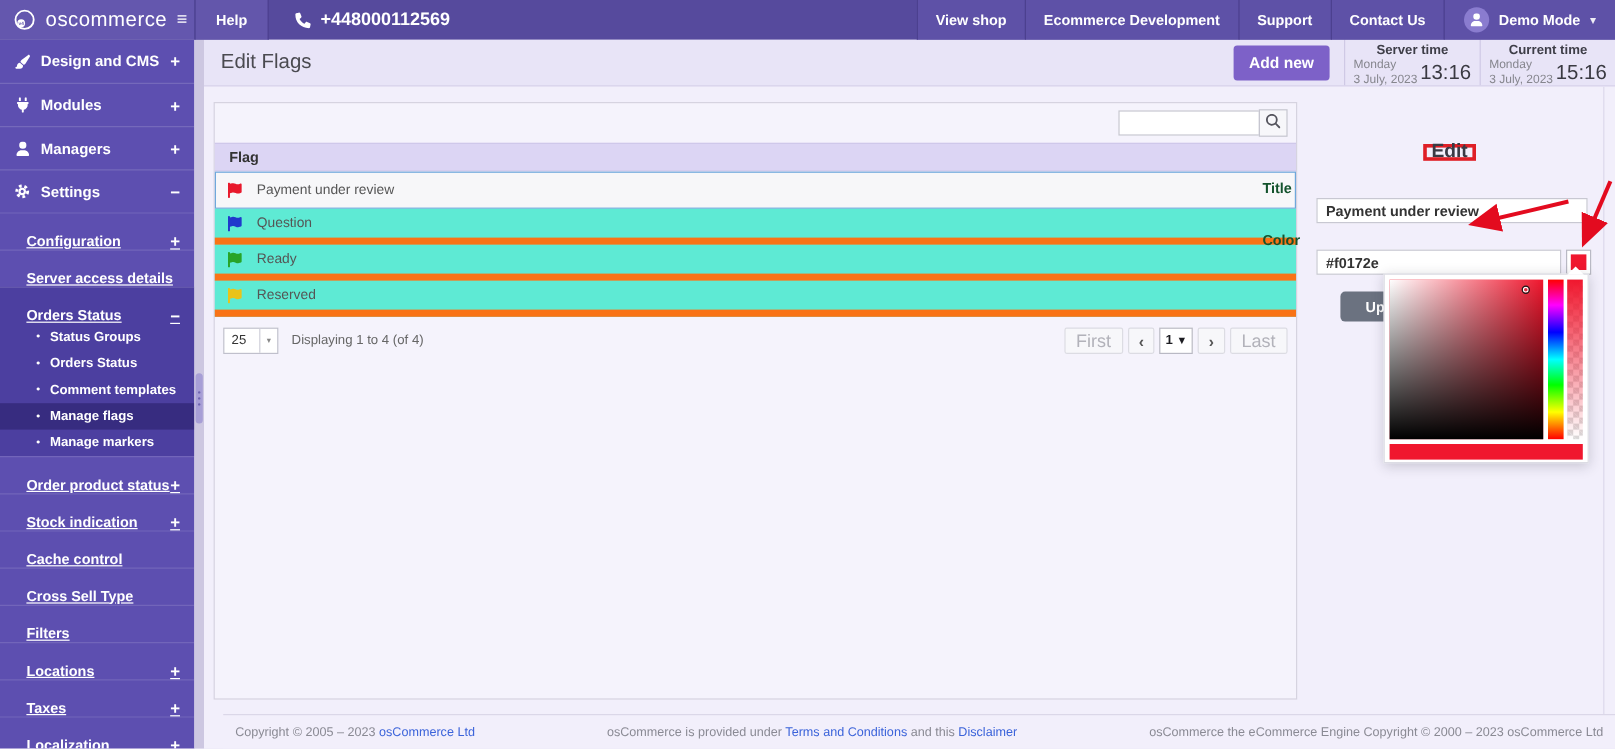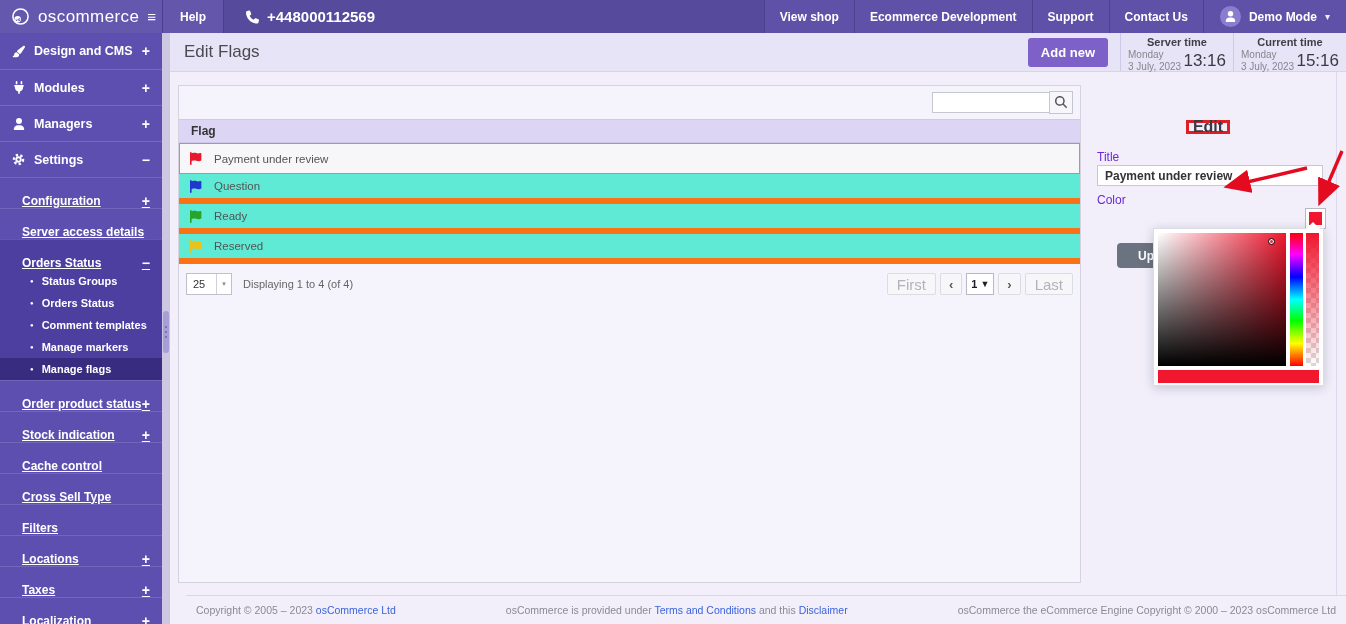--- a/index.html
+++ b/index.html
@@ -68,21 +68,21 @@
   .size-caret { width:15px; border-left:1px solid #d0d0da; display:flex; align-items:center; justify-content:center; font-size:7px; color:#888; }
   .pag-status { margin-left:11px; font-size:11px; color:#666; }
   .pag-btns { margin-left:auto; display:flex; gap:4px; align-items:center; }
   .pbtn { height:22px; padding:0 9px; border:1px solid #dcdce3; background:#f7f7fa; color:#b2b2ba; font-size:15px; display:flex; align-items:center; border-radius:2px; cursor:pointer; font-family:inherit; }
   .pbtn.chev { color:#555; font-weight:bold; font-size:13px; padding:0 8px; }
   .page-sel { height:22px; border:1px solid #b9b9c4; background:#fff; color:#1d1d22; font-size:11px; font-weight:bold; display:flex; align-items:center; padding:0 4px; gap:3px; cursor:pointer; }
   .page-sel .caret-b { font-size:9px; }
 
   
   .edit-annot-box { position:absolute; left:1016px; top:48px; width:44px; height:14px; border:3px solid #df1f26; display:flex; align-items:center; justify-content:center; font-size:16px; font-weight:bold; color:#3a3a44; background:transparent; z-index:5; }
-  .f-label { position:absolute; left:927px; font-size:12px; font-weight:normal; color:#6d28d9; }
+  .f-label { position:absolute; left:882px; font-size:12px; font-weight:bold; color:#14532d; }
   .f-input { position:absolute; left:927px; width:226px; height:21px; border:1px solid #c8c8d2; background:#fff; font-size:12px; font-weight:bold; color:#333; padding:0 7px; font-family:inherit; }
   .swatch-btn { position:absolute; left:1135px; top:136px; width:21px; height:21px; border:1px solid #b9b9c4; background:#fff; display:flex; align-items:center; justify-content:center; cursor:pointer; z-index:4; }
   .swatch { width:13px; height:13px; }
   .update-btn { position:absolute; left:947px; top:171px; height:25px; padding:0 21px; background:#6b7280; color:#fff; font-weight:bold; font-size:12px; border:none; border-radius:4px; cursor:pointer; z-index:3; font-family:inherit; }
 
   .picker { position:absolute; left:983px; top:156px; width:171px; height:158px; background:#fff; border:1px solid #dcdce4; box-shadow:0 2px 10px rgba(40,40,60,.22); padding:4px; z-index:6; }
   .picker-notch { position:absolute; top:-7px; left:152px; width:0; height:0; border-left:7px solid transparent; border-right:7px solid transparent; border-bottom:7px solid #fff; }
   .picker-body { display:flex; height:133px; }
   .sat-area { position:relative; flex:1; cursor:crosshair;
      background:linear-gradient(to top,#000 0%,rgba(0,0,0,0) 100%),linear-gradient(to right,#fff 0%,rgba(255,255,255,0) 100%),#f0172e; }
@@ -200,27 +200,27 @@
         <span>Status Groups</span>
       </div>
       <div class="s-bullet">
         <span class="dot">●</span>
         <span>Orders Status</span>
       </div>
       <div class="s-bullet">
         <span class="dot">●</span>
         <span>Comment templates</span>
       </div>
+      <div class="s-bullet active">
+        <span class="dot">●</span>
+        <span>Manage flags</span>
+      </div>
       <div class="s-bullet">
         <span class="dot">●</span>
         <span>Manage markers</span>
-      </div>
-      <div class="s-bullet active">
-        <span class="dot">●</span>
-        <span>Manage flags</span>
       </div>
     </div>
     <div class="s-sub">
       <span>Order product status</span>
       <span class="tog">+</span>
     </div>
     <div class="s-sub">
       <span>Stock indication</span>
       <span class="tog">+</span>
     </div>
@@ -345,20 +345,21 @@
         </div>
       </div>
     </div>
 
     <div class="edit-annot-box">
       <span>Edit</span>
     </div>
     <div class="f-label" style="top:78px">Title</div>
     <input class="f-input" style="top: 93px;" type="text" value="Payment under review">
     <div class="f-label" style="top:121px">Color</div>
+    <input class="f-input" style="top: 136px; width: 204px;" type="text" value="#f0172e">
     <div class="swatch-btn">
       <div class="swatch" style="background: rgb(240, 23, 46);"></div>
     </div>
     <button class="update-btn">Update</button>
 
     <div class="picker">
       <div class="picker-notch"></div>
       <div class="picker-body">
         <div class="sat-area">
           <div class="sat-cursor"></div>

